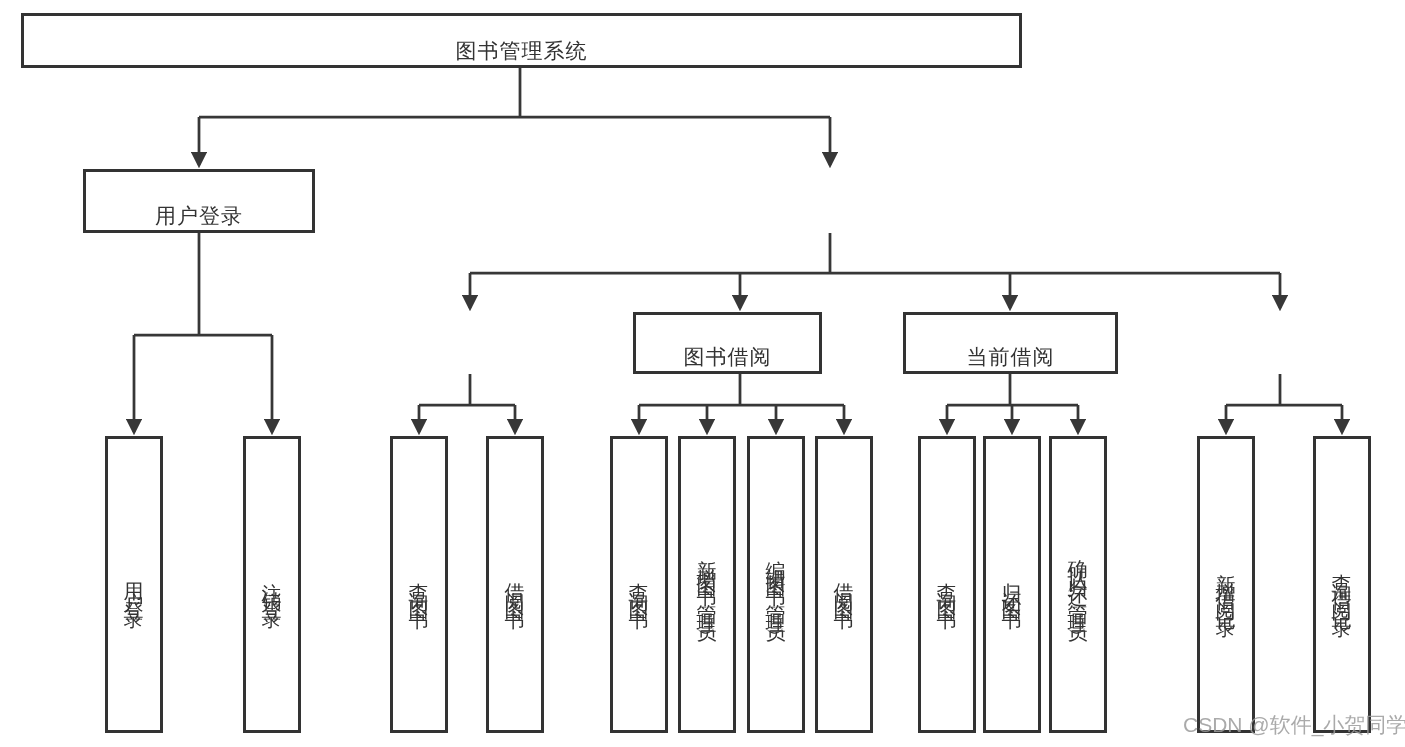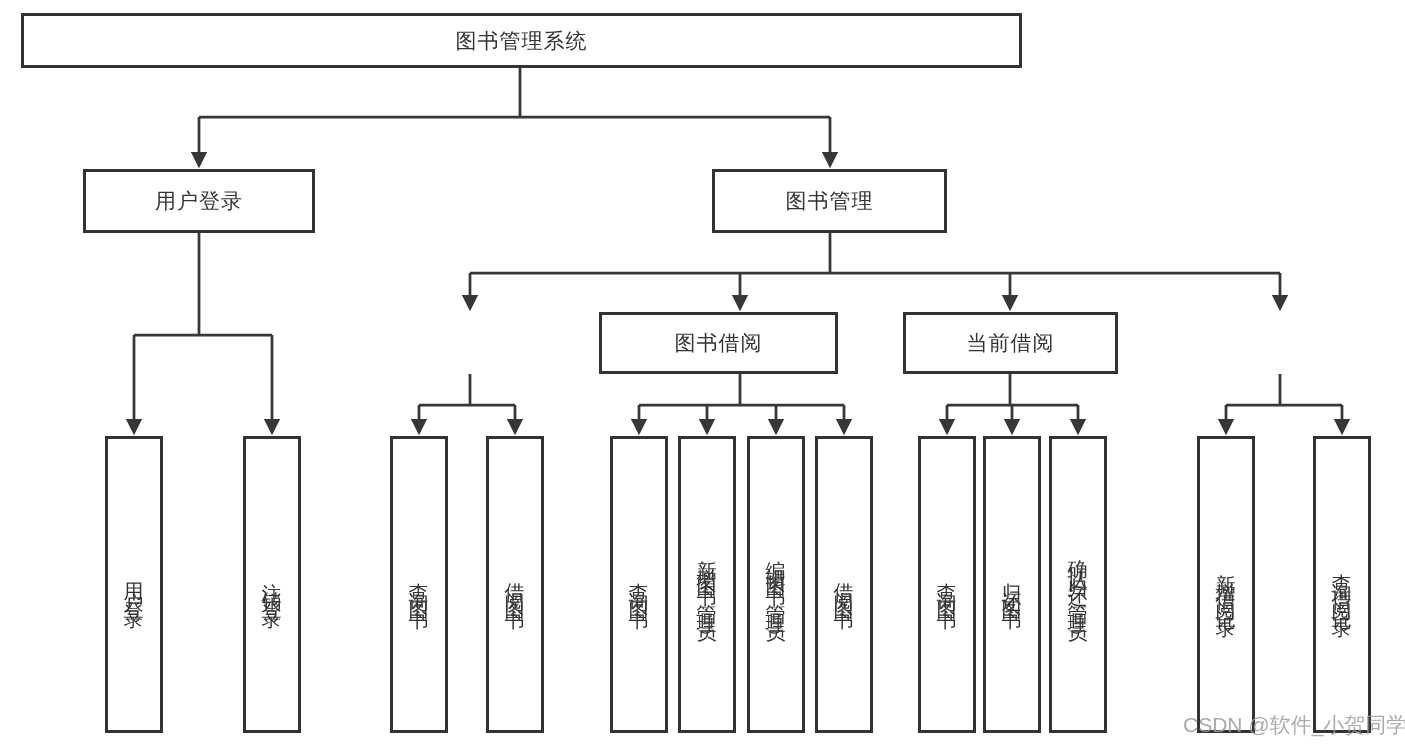--- a/index.html
+++ b/index.html
@@ -27,21 +27,21 @@
   .wire{
     stroke:var(--line);
     stroke-width:2.75;
     fill:none;
   }
   .hbox{
     position:absolute;
     box-sizing:border-box;
     border:3px solid var(--border);
     background:#fff;
-    display:flex;align-items:center;justify-content:center;
+    display:flex;align-items:flex-end;justify-content:center;
   }
   .hbox .lbl{
     color:var(--text);
     font-size:21px;
     letter-spacing:1px;
     white-space:nowrap;
   }
   .vbox{
     position:absolute;
     top:436px;
@@ -115,25 +115,22 @@
     <path class="wire" marker-end="url(#arw)" d="M1342,405 V432"></path>
   </svg>
 
   <div class="hbox" style="left:21px;top:13px;width:1001px;height:55px">
     <span class="lbl">图书管理系统</span>
   </div>
 
   <div class="hbox" style="left:83px;top:169px;width:232px;height:64px">
     <span class="lbl">用户登录</span>
   </div>
-  <div class="hbox" style="left:712px;top:169px;width:235px;height:64px">
-    <span class="lbl">图书管理</span>
-  </div>
 
-  <div class="hbox" style="left:599px;top:312px;width:239px;height:62px">
+  <div class="hbox" style="left:633px;top:312px;width:189px;height:62px">
     <span class="lbl">图书借阅</span>
   </div>
   <div class="hbox" style="left:903px;top:312px;width:215px;height:62px">
     <span class="lbl">当前借阅</span>
   </div>
 
   <div class="vbox" style="left:105px">
     <span class="vlbl">用户登录</span>
   </div>
   <div class="vbox" style="left:243px">

